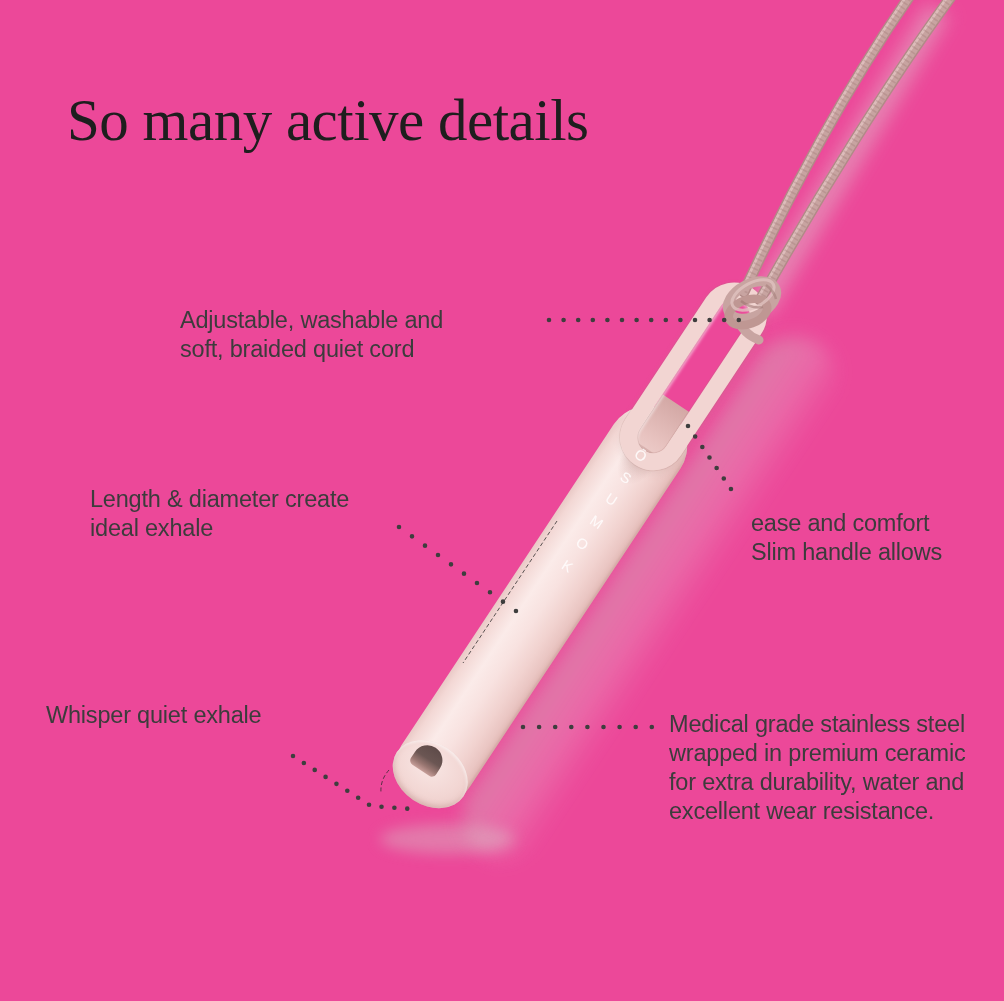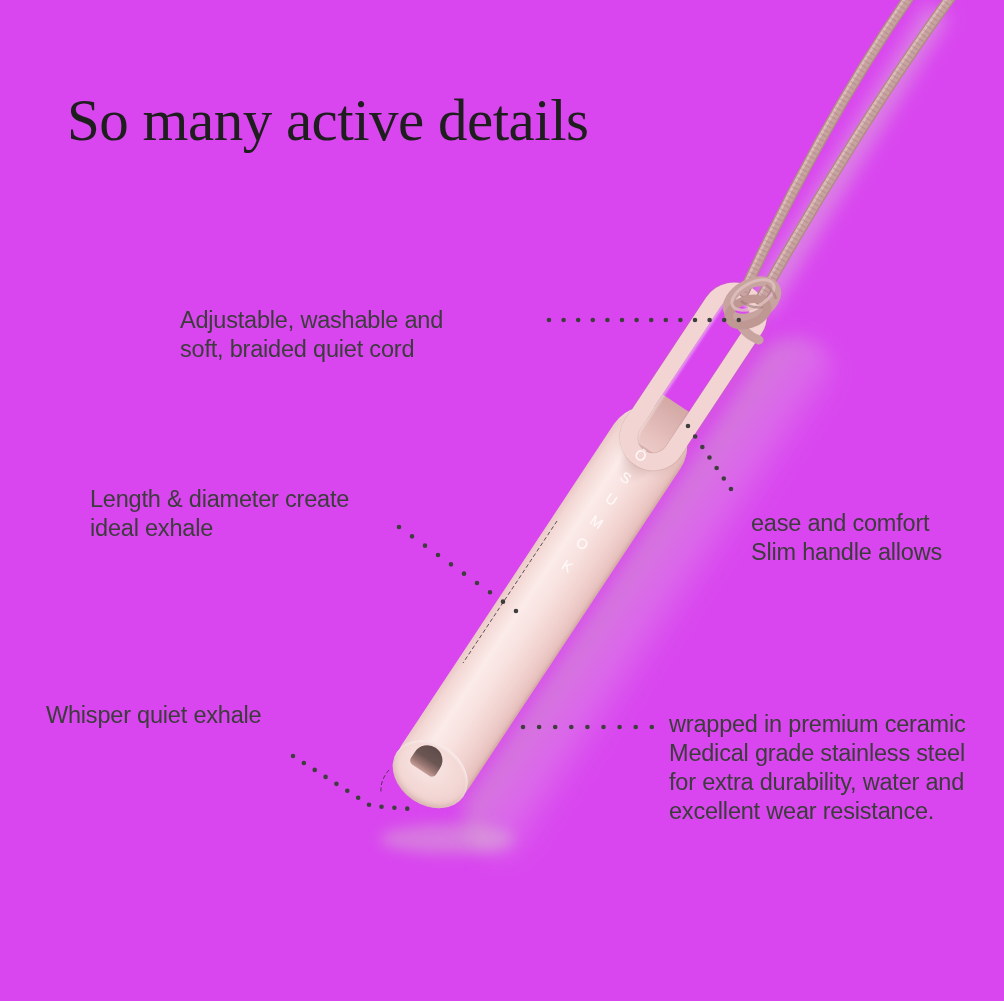--- a/index.html
+++ b/index.html
@@ -3,21 +3,21 @@
 <meta charset="utf-8">
 <style>
   :root{
     --ceramic:#f5dbd8; --ceramic_hi:#fcecea; --ceramic_dk:#e8c4c1; --ceramic_edge:#dfb6b2;
     --pocket:#d8adaa; --cord:#c8a4a1; --cord_dk:#b18a87; --cord_hi:#e0c2bf;
     --mouth:#6b5653; --text:#3c3c3c; --title:#1e1e1e; --leader:#3e3e3e;
   }
   *{margin:0;padding:0;box-sizing:border-box;}
   html,body{background:#ffffff;}
   .canvas{
-    position:relative; width:1004px; height:1001px; overflow:hidden; background:#d946ef;
+    position:relative; width:1004px; height:1001px; overflow:hidden; background:#ec4899;
     font-family:"Liberation Sans", sans-serif;
   }
   .page-title{
     position:absolute; left:67px; top:86px;
     font-family:"Liberation Serif", serif; font-weight:400;
     font-size:59px; letter-spacing:-0.5px; color:var(--title); white-space:nowrap;
   }
   .callout{
     position:absolute; font-size:23.5px; line-height:28.5px; color:var(--text);
     letter-spacing:-0.2px;
@@ -130,22 +130,22 @@
     <div>ideal exhale</div>
   </div>
   <div class="callout co-handle">
     <div>ease and comfort</div>
     <div>Slim handle allows</div>
   </div>
   <div class="callout co-quiet">
     <div>Whisper quiet exhale</div>
   </div>
   <div class="callout co-material">
+    <div>Medical grade stainless steel</div>
     <div>wrapped in premium ceramic</div>
-    <div>Medical grade stainless steel</div>
     <div>for extra durability, water and</div>
     <div>excellent wear resistance.</div>
   </div>
 
   <svg class="overlay" width="1004" height="1001" viewBox="0 0 1004 1001">
 
     <g>
       <path d="M744,292 C788,196 848,84 914,-10" fill="none" style="stroke:var(--cord_dk)" stroke-width="11" stroke-linecap="round"></path>
       <path d="M744,292 C788,196 848,84 914,-10" fill="none" style="stroke:var(--cord)" stroke-width="8" stroke-linecap="round"></path>
       <path d="M742,290 C786,194 846,82 912,-12" fill="none" style="stroke:var(--cord_hi)" stroke-width="2.6" opacity="0.85"></path>

